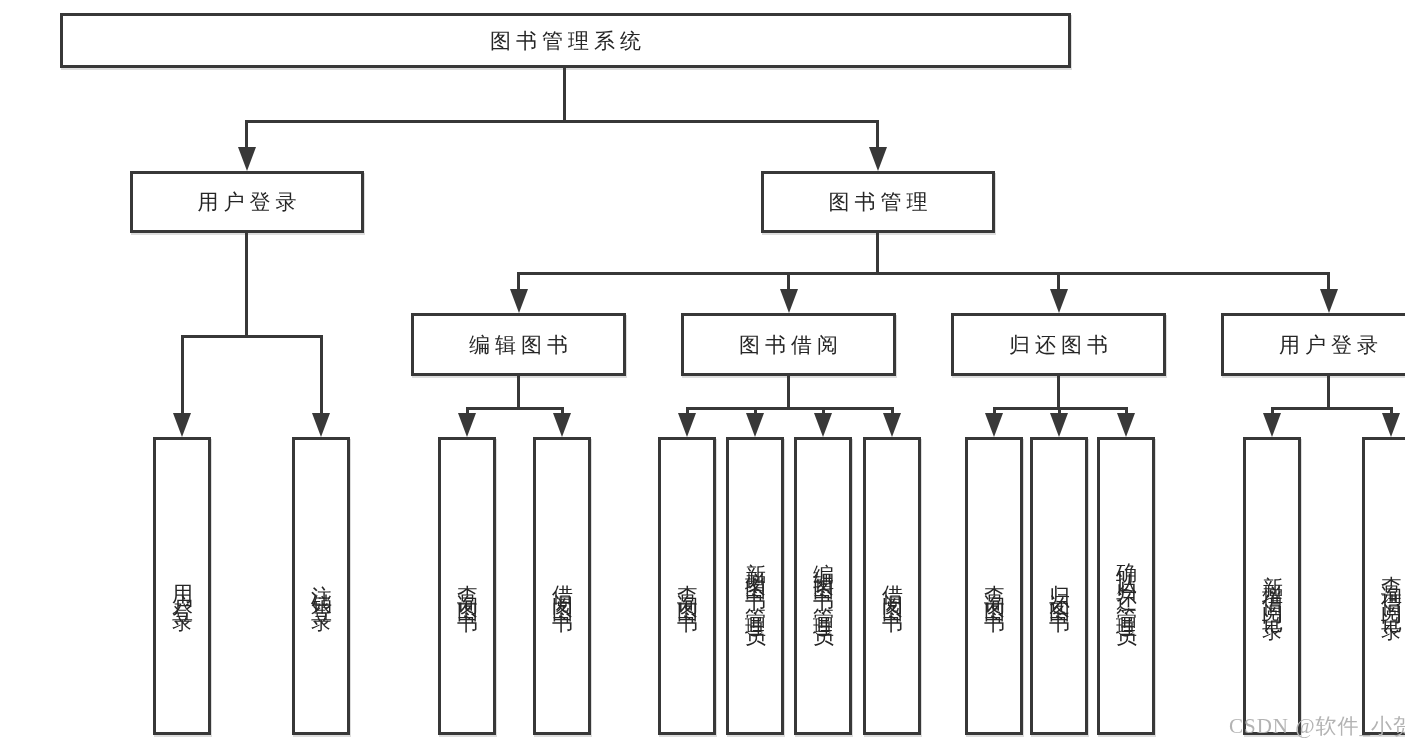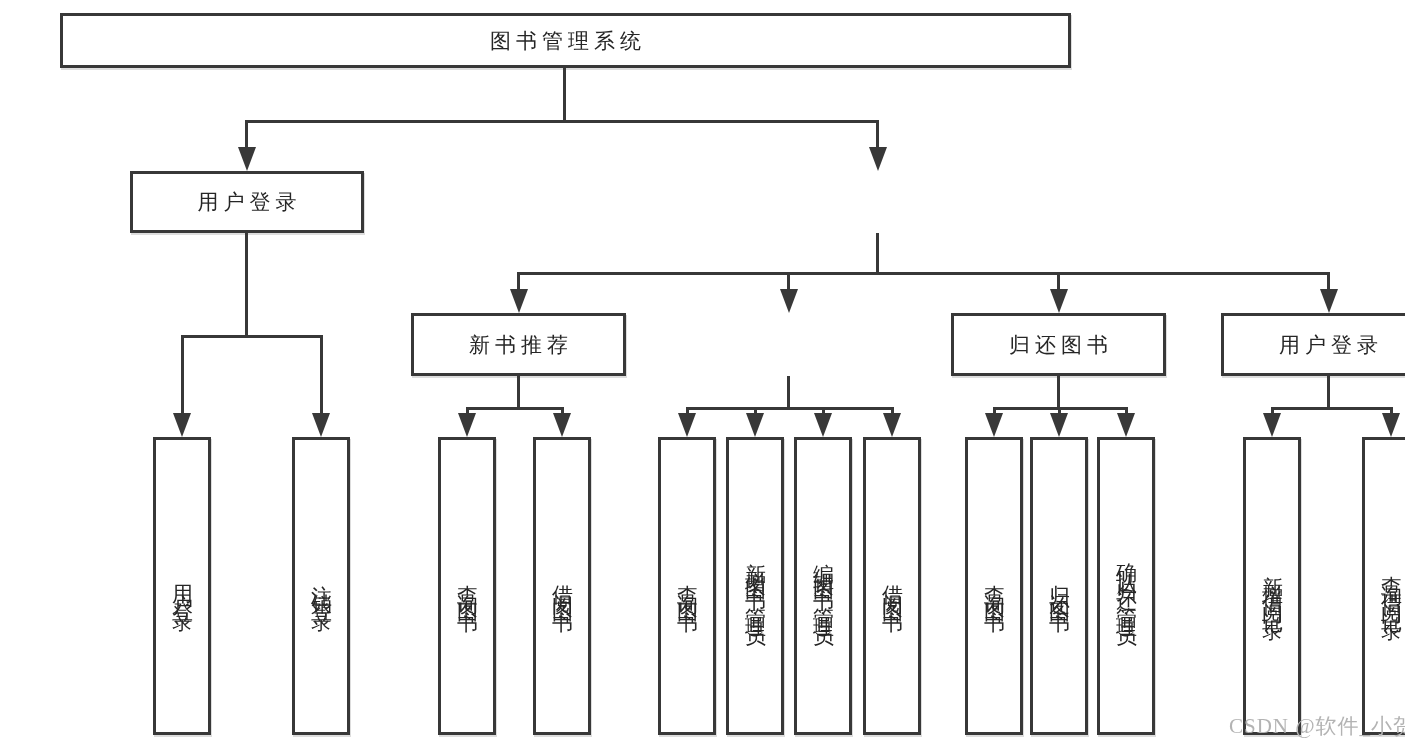--- a/index.html
+++ b/index.html
@@ -68,41 +68,47 @@
   <div class="ln" style="left:515px;top:68px;width:3px;height:52px"></div>
   <div class="ln" style="left:197px;top:120px;width:634px;height:3px"></div>
   <div class="ln" style="left:197px;top:120px;width:3px;height:30px"></div>
   <div class="ln" style="left:828px;top:120px;width:3px;height:30px"></div>
   <div class="arrow-down" style="left:190px;top:147px"></div>
   <div class="arrow-down" style="left:821px;top:147px"></div>
 
   <div class="node" style="left:82px;top:171px;width:234px;height:62px">
     <span class="lbl">用户登录</span>
   </div>
+  <div class="node" style="left:713px;top:171px;width:234px;height:62px">
+    <span class="lbl">图书管理</span>
+  </div>
 
   <div class="ln" style="left:197px;top:233px;width:3px;height:102px"></div>
   <div class="ln" style="left:133px;top:335px;width:142px;height:3px"></div>
   <div class="ln" style="left:133px;top:335px;width:3px;height:80px"></div>
   <div class="ln" style="left:272px;top:335px;width:3px;height:80px"></div>
   <div class="arrow-down" style="left:125px;top:413px"></div>
   <div class="arrow-down" style="left:264px;top:413px"></div>
 
   <div class="ln" style="left:828px;top:233px;width:3px;height:39px"></div>
   <div class="ln" style="left:469px;top:272px;width:813px;height:3px"></div>
   <div class="ln" style="left:469px;top:272px;width:3px;height:20px"></div>
   <div class="ln" style="left:739px;top:272px;width:3px;height:20px"></div>
   <div class="ln" style="left:1009px;top:272px;width:3px;height:20px"></div>
   <div class="ln" style="left:1279px;top:272px;width:3px;height:20px"></div>
   <div class="arrow-down" style="left:462px;top:289px"></div>
   <div class="arrow-down" style="left:732px;top:289px"></div>
   <div class="arrow-down" style="left:1002px;top:289px"></div>
   <div class="arrow-down" style="left:1272px;top:289px"></div>
 
   <div class="node" style="left:363px;top:313px;width:215px;height:63px">
-    <span class="lbl">新书推荐</span>
+    <span class="lbl">编辑图书</span>
+  </div>
+  <div class="node" style="left:633px;top:313px;width:215px;height:63px">
+    <span class="lbl">图书借阅</span>
   </div>
   <div class="node" style="left:903px;top:313px;width:215px;height:63px">
     <span class="lbl">归还图书</span>
   </div>
   <div class="node" style="left:1173px;top:313px;width:215px;height:63px">
     <span class="lbl">用户登录</span>
   </div>
 
   <div class="ln" style="left:469px;top:376px;width:3px;height:31px"></div>
   <div class="ln" style="left:418px;top:407px;width:98px;height:3px"></div>

